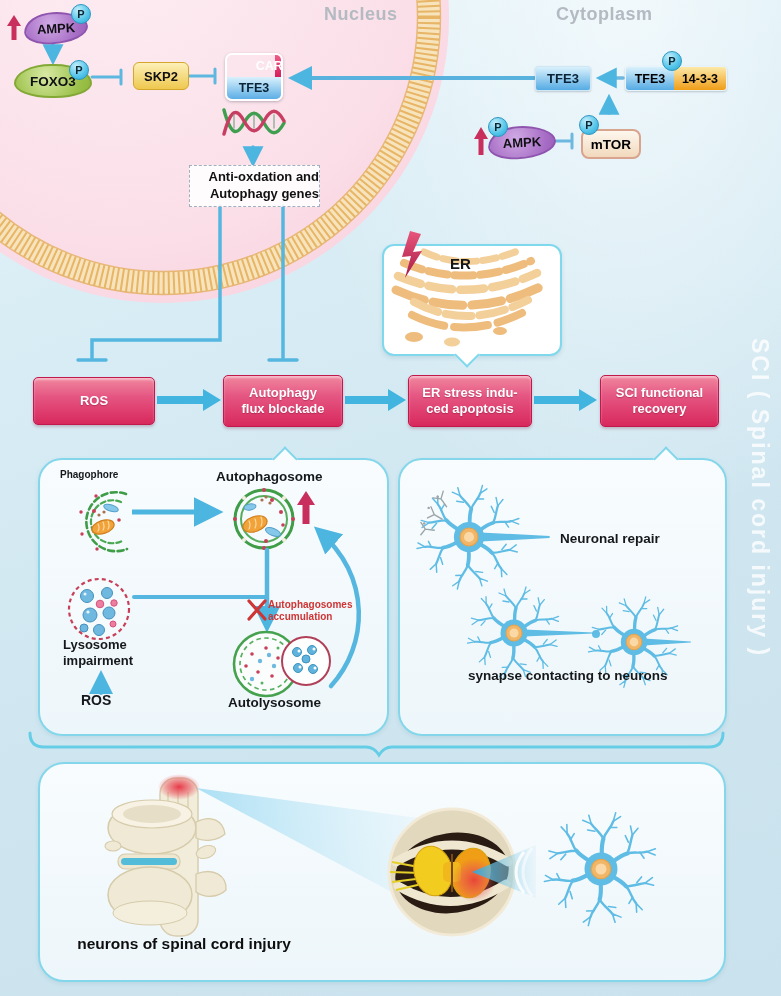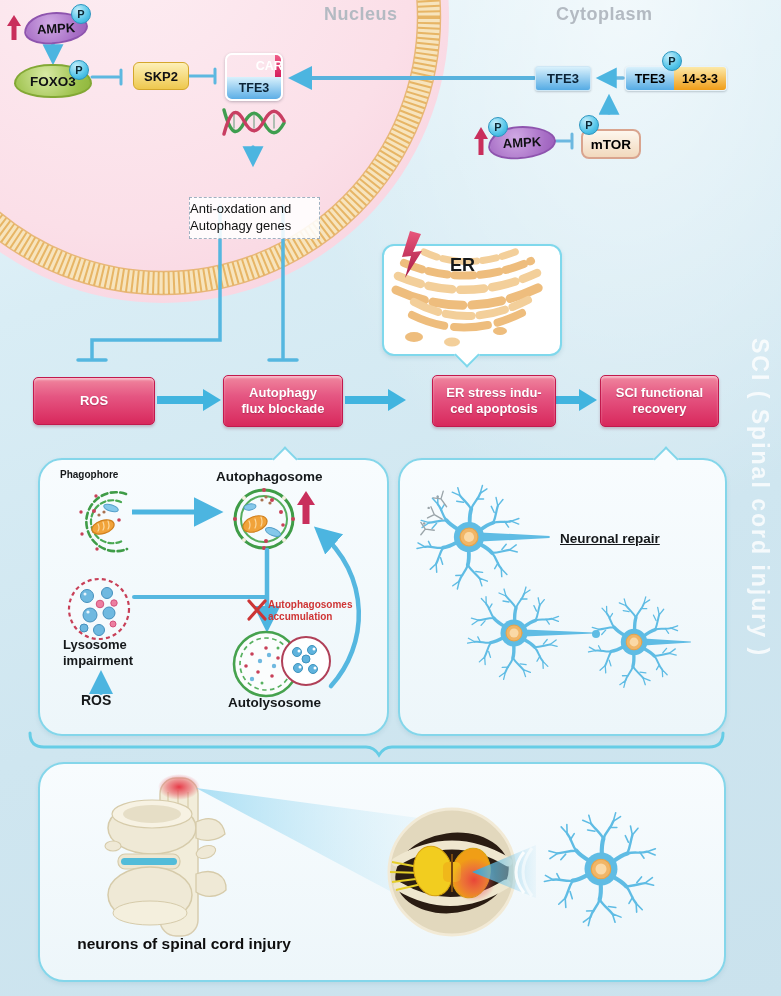--- a/index.html
+++ b/index.html
@@ -44,21 +44,21 @@
     font-size:12.5px;background:linear-gradient(180deg,#fce9a8,#f09d18);text-align:right;}
   .mtor{position:absolute;width:56px;height:26px;display:flex;align-items:center;justify-content:center;
     font-weight:bold;font-size:13.5px;background:linear-gradient(180deg,#fdf7ee,#f2d9bd);
     border:2px solid #d9a48e;border-radius:8px;}
   .pbadge{position:absolute;width:18px;height:18px;border-radius:50%;z-index:4;
     background:radial-gradient(circle at 35% 28%,#c4eefb,#4fc3e8 62%,#2fa3cf);
     border:1px solid #2b96c0;display:flex;align-items:center;justify-content:center;
     font-weight:bold;font-size:11px;color:#0c2733;}
   .genesbox{position:absolute;left:189px;top:165px;width:129px;height:40px;
     background:rgba(255,255,255,.88);border:1.5px dashed #9fb0c0;display:flex;flex-direction:column;
-    align-items:flex-start;justify-content:center;font-weight:normal;font-size:13px;line-height:1.3;color:#111;margin-top:32px;}
+    align-items:flex-end;justify-content:center;font-weight:bold;font-size:13px;line-height:1.3;color:#111;}
   .flowbox{position:absolute;display:flex;flex-direction:column;align-items:center;justify-content:center;
     color:#fff;font-weight:bold;font-size:13px;line-height:1.22;text-align:center;
     background:linear-gradient(180deg,#f0879f 0%,#e55682 40%,#d8285c 100%);
     border:1px solid #c2194d;border-radius:5px;
     box-shadow:inset 0 2px 2px rgba(255,255,255,.45), 0 2px 3px rgba(120,30,60,.25);
     text-shadow:0 1px 1px rgba(100,10,40,.35);}
   .panel{position:absolute;background:linear-gradient(180deg,#f8fcfe,#edf6fa);
     border:2.5px solid #84d6ea;border-radius:24px;box-shadow:0 2px 4px rgba(90,140,160,.15);}
   .notch-up{position:absolute;top:-10px;width:16px;height:16px;background:#f8fcfe;
     border-top:2.5px solid #84d6ea;border-left:2.5px solid #84d6ea;transform:rotate(45deg);}
@@ -412,30 +412,30 @@
     </div>
     <div class="blob ampk" style="left:488px;top:126px;width:64px;height:29px;">AMPK</div>
     <div class="mtor" style="left:581px;top:129px;">mTOR</div>
 
     <div class="pbadge" style="left:71px;top:4px;">P</div>
     <div class="pbadge" style="left:69px;top:60px;">P</div>
     <div class="pbadge" style="left:662px;top:51px;">P</div>
     <div class="pbadge" style="left:488px;top:117px;">P</div>
     <div class="pbadge" style="left:579px;top:115px;">P</div>
 
-    <div class="lbl" style="left:450px;top:255px;font-size:18px;">ER</div>
+    <div class="lbl" style="left:450px;top:255px;font-size:15px;">ER</div>
 
     <div class="flowbox" style="left:33px;top:377px;width:120px;height:46px;">
       <span>ROS</span>
     </div>
     <div class="flowbox" style="left:223px;top:375px;width:118px;height:50px;">
       <span>Autophagy</span>
       <span>flux blockade</span>
     </div>
-    <div class="flowbox" style="left:432px;top:375px;width:122px;height:50px;">
+    <div class="flowbox" style="left:408px;top:375px;width:122px;height:50px;">
       <span>ER stress indu-</span>
       <span>ced apoptosis</span>
     </div>
     <div class="flowbox" style="left:600px;top:375px;width:117px;height:50px;text-align:right;">
       <span>SCI functional</span>
       <span>recovery</span>
     </div>
 
     <div class="lbl" style="left:60px;top:469px;font-size:10px;">Phagophore</div>
     <div class="lbl" style="left:216px;top:469px;font-size:13.5px;">Autophagosome</div>
@@ -443,21 +443,22 @@
       <div>Lysosome</div>
       <div>impairment</div>
     </div>
     <div class="lbl" style="left:81px;top:692px;font-size:14px;">ROS</div>
     <div class="lbl warn" style="left:268px;top:599px;font-weight:bold;">
       <div>Autophagosomes</div>
       <div>accumulation</div>
     </div>
     <div class="lbl" style="left:228px;top:695px;font-size:13.5px;">Autolysosome</div>
 
-    <div class="lbl" style="left:560px;top:531px;font-size:13.5px;text-decoration:underline;">Neuronal repair</div>
+    <div class="lbl" style="left:560px;top:531px;font-size:13.5px;">Neuronal repair</div>
+    <div class="lbl" style="left:468px;top:668px;font-size:13.5px;">synapse contacting to neurons</div>
 
     <div class="caption">
       <div>neurons of spinal cord injury</div>
     </div>
 
     <div class="sidelabel">SCI ( Spinal cord injury )</div>
   </div>
 </div>
 
 </body></html>

